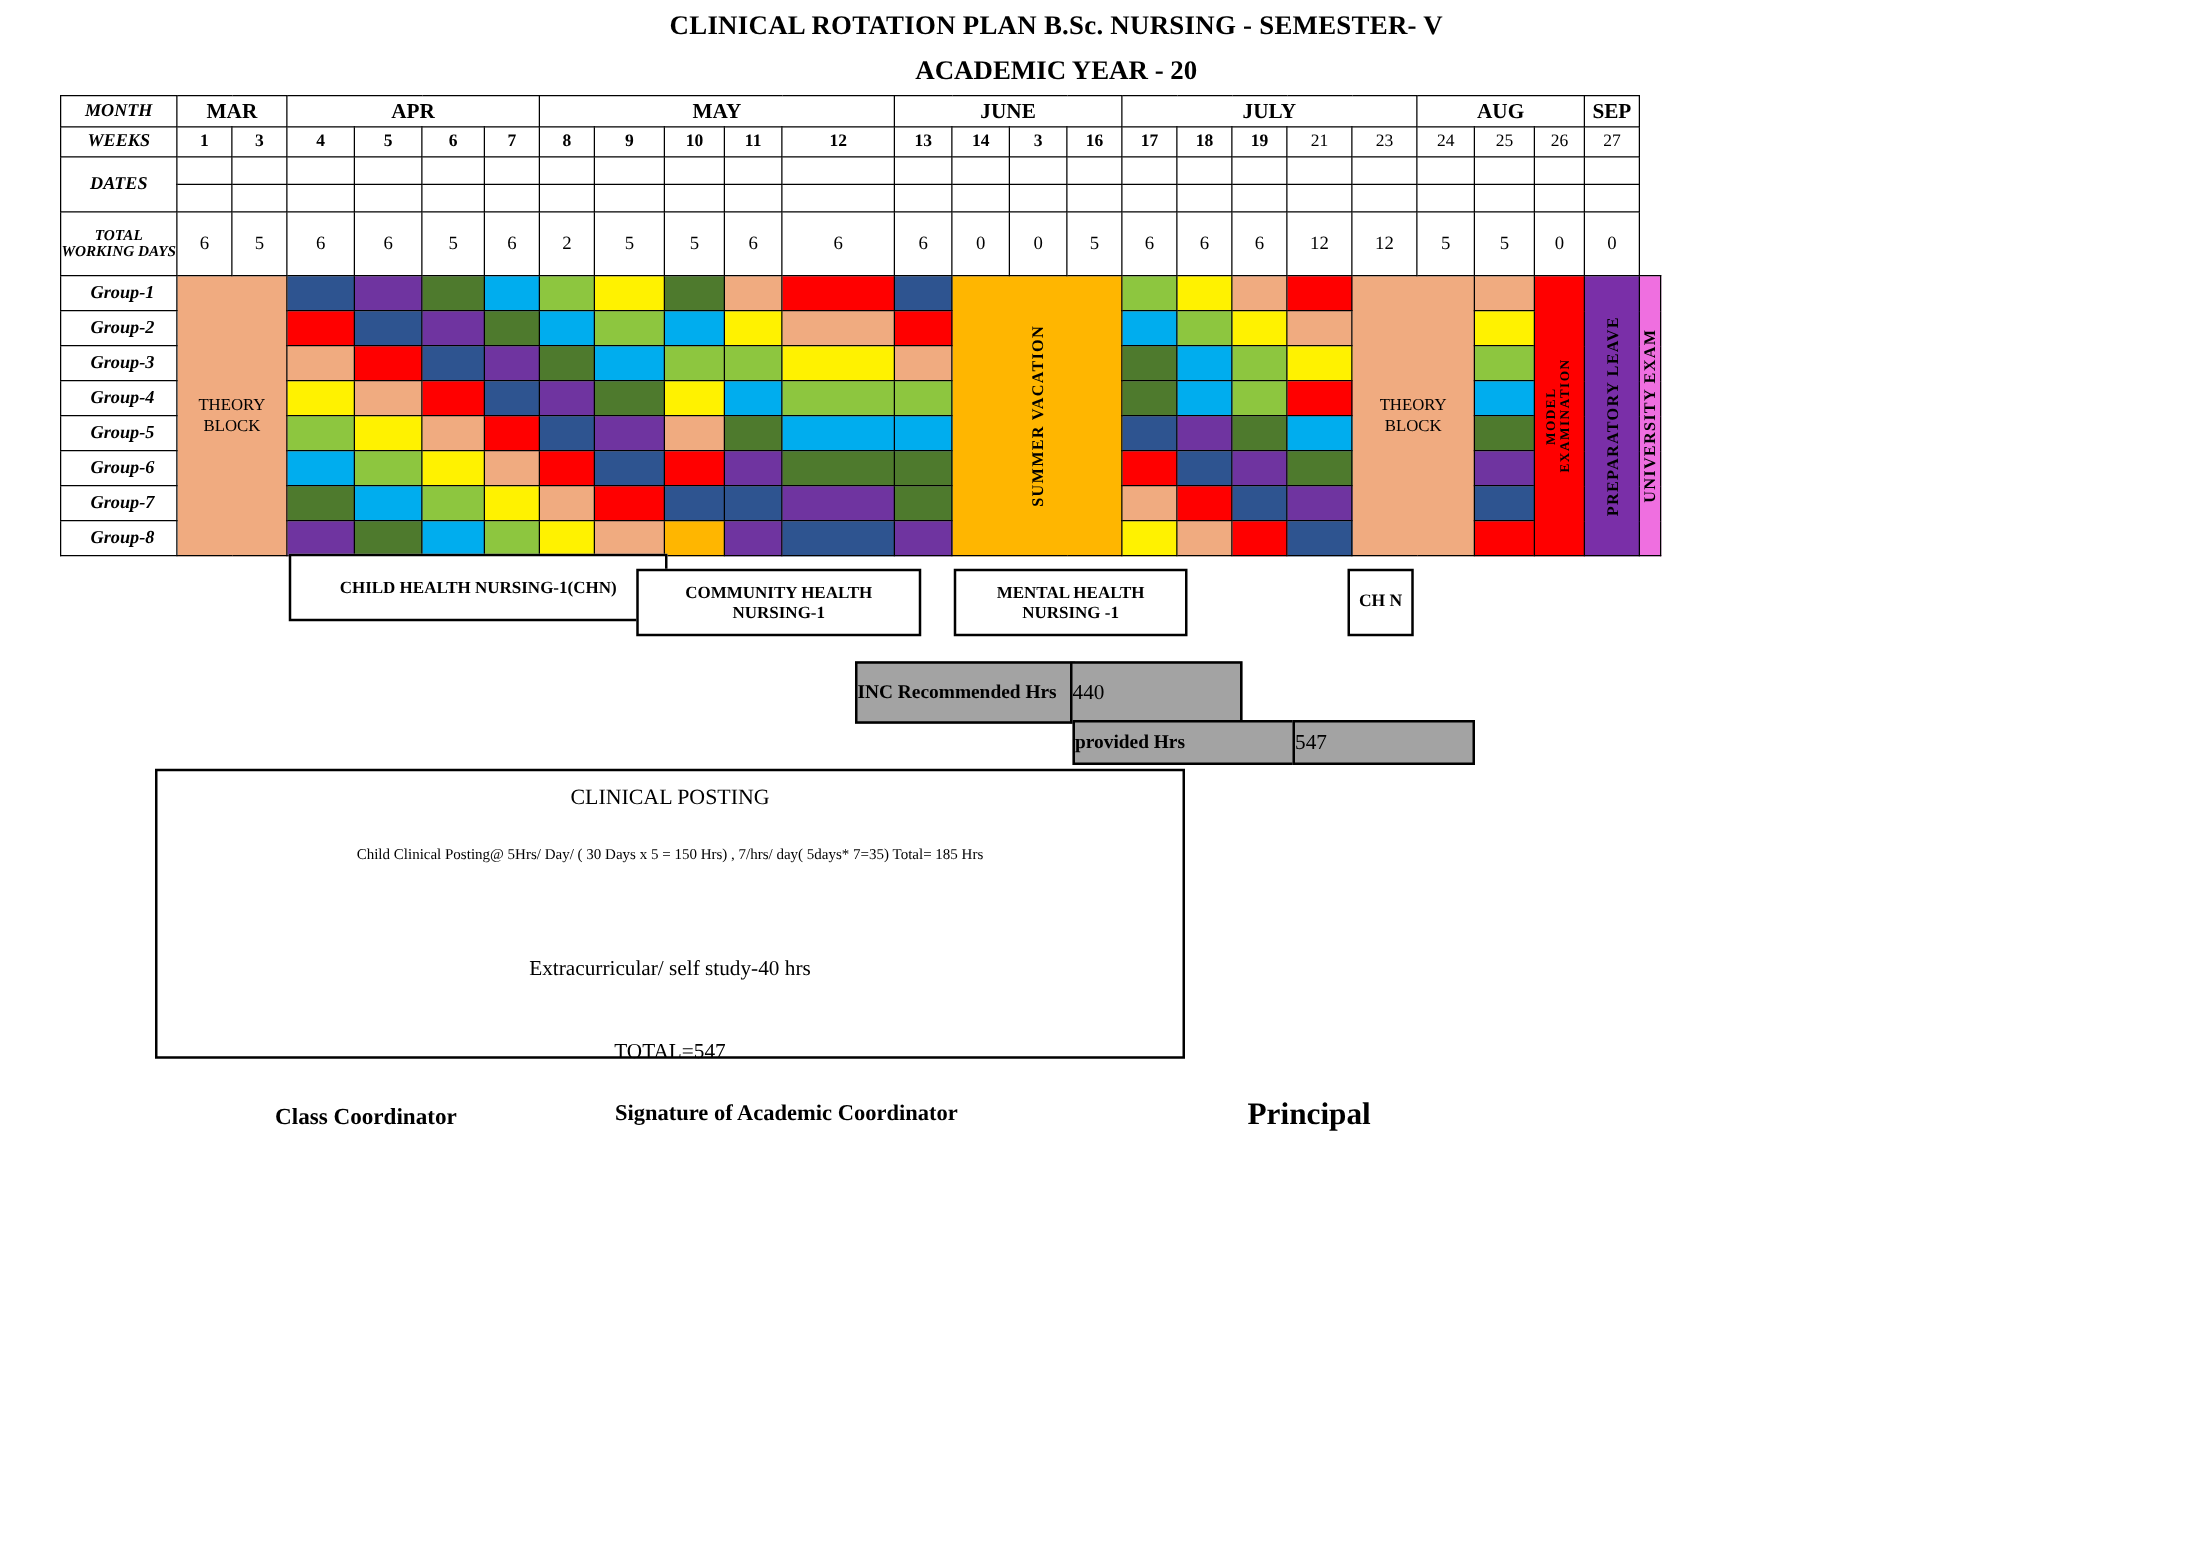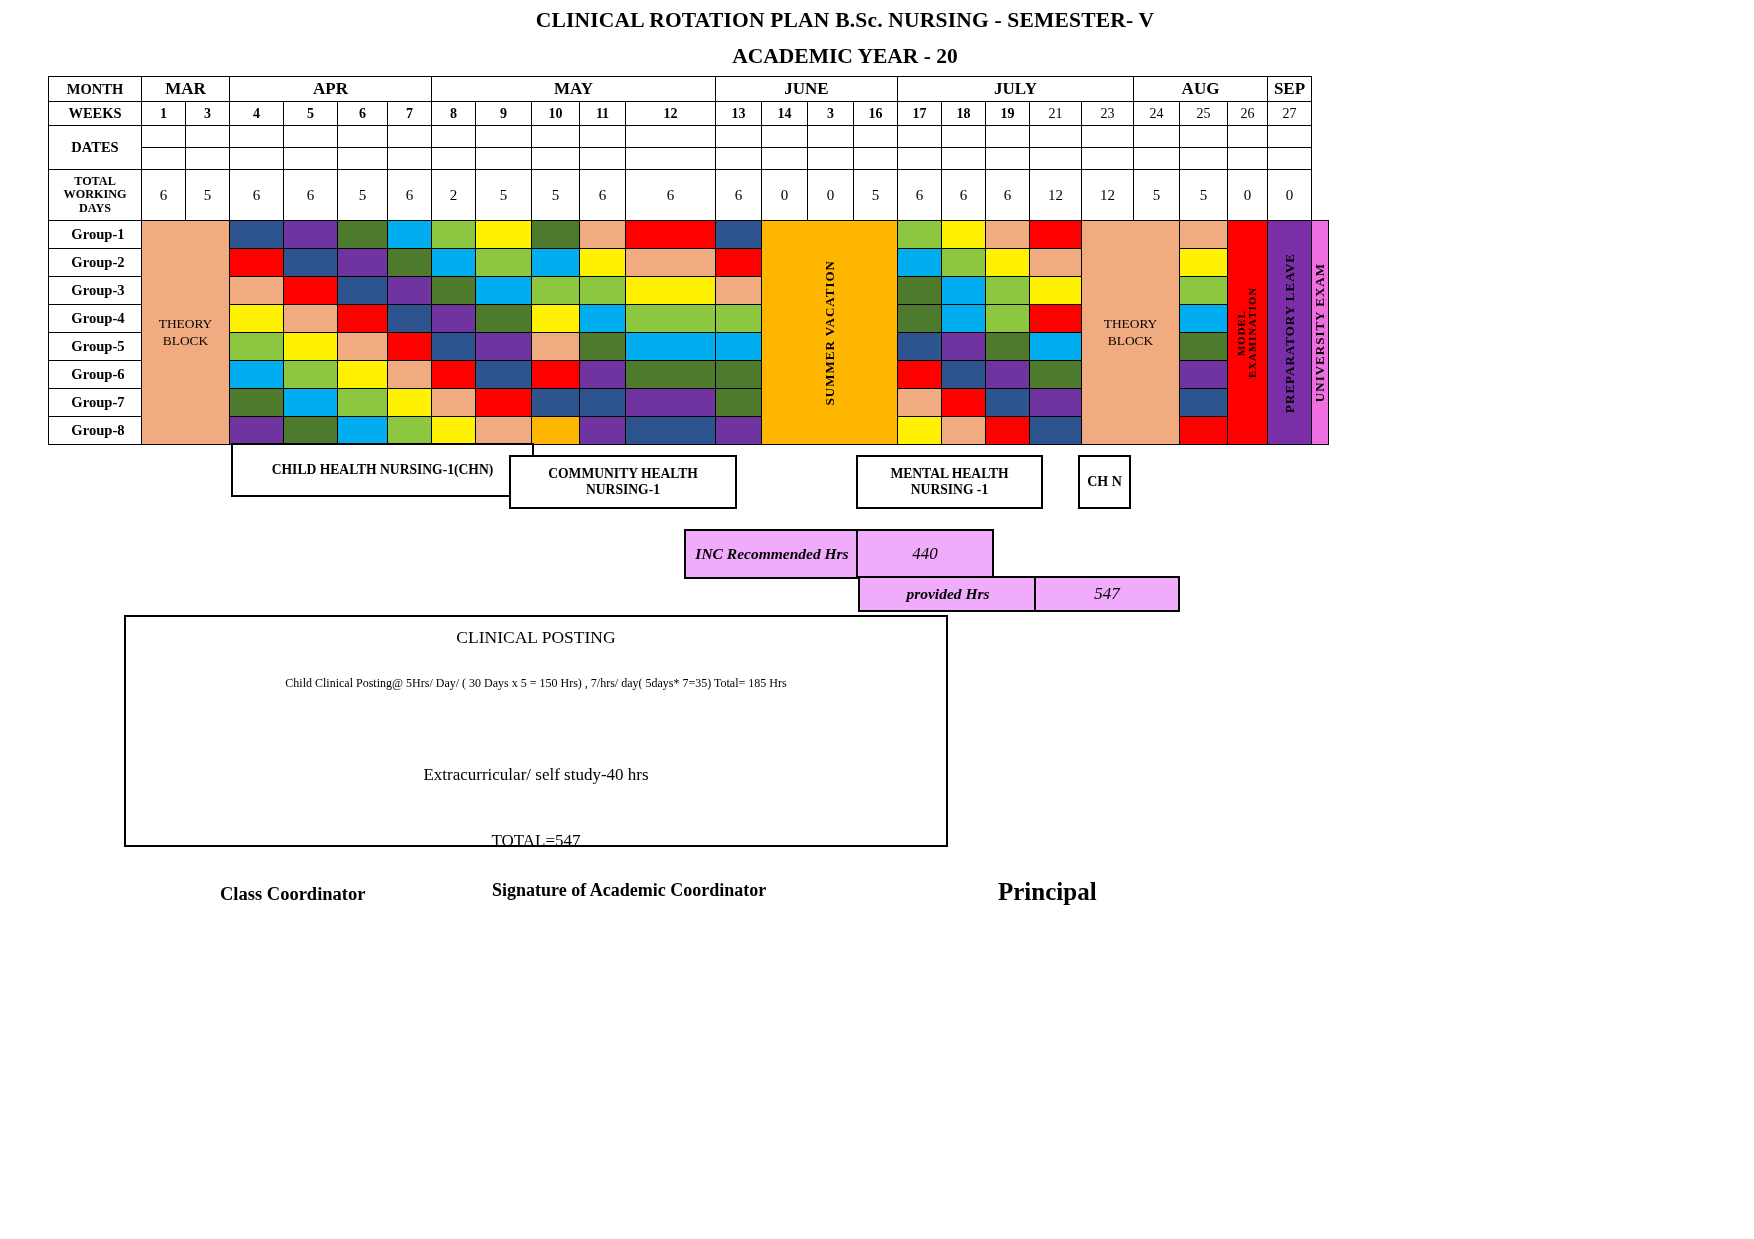--- a/index.html
+++ b/index.html
@@ -10,21 +10,21 @@
   
   .title1{position:absolute;left:0;top:8px;width:1690px;text-align:center;font-weight:bold;font-size:21.5px;letter-spacing:.2px;}
   .title2{position:absolute;left:0;top:44px;width:1690px;text-align:center;font-weight:bold;font-size:21.5px;}
 
   
   .gridwrap{position:absolute;left:48px;top:76px;}
   table.main{border-collapse:collapse;table-layout:fixed;}
   table.main td,table.main th{border:1.6px solid #000;padding:0;text-align:center;vertical-align:middle;
     font-family:"Liberation Serif",serif;background:#fff;}
 
-  .lbl{font-weight:bold;font-size:14.5px;width:86px;}
+  .lbl{font-weight:bold;font-size:14.5px;width:86px;font-style:italic;}
   .lbl.small{font-size:12.2px;line-height:1.08;}
   .mon{font-weight:bold;font-size:17px;height:24px;margin-top:36px;}
   .wk{font-weight:bold;font-size:14px;height:23px;}
   .wk.thin{font-weight:normal;font-size:14px;}
   .dates td{height:21px;}
   .twd td{height:50px;font-size:15px;}
   .grow td{height:27px;}
   .gname{font-weight:bold;font-size:14.6px;text-align:left;padding-left:6px !important;}
 
   .cell{border:1.2px solid #000 !important;}
@@ -36,21 +36,21 @@
 
   .examcols{display:flex;flex-direction:row;height:100%;align-items:stretch;justify-content:center;}
   .examcol{writing-mode:vertical-rl;transform:rotate(180deg);font-size:10.6px;font-weight:bold;
     line-height:1.0;letter-spacing:1.2px;text-align:center;}
 
   
   .subjbox{position:absolute;border:2.4px solid #000;background:#fff;display:flex;align-items:center;
     justify-content:center;text-align:center;font-weight:bold;font-size:13.6px;line-height:1.2;padding:2px;}
 
   
-  .hbox{position:absolute;border:2.4px solid #000;background:#f0abfc;display:flex;align-items:center;justify-content:center;font-style:italic;}
+  .hbox{position:absolute;border:2.4px solid #000;background:#a3a3a3;display:flex;align-items:center;justify-content:flex-start;}
   .hbox.bold{font-weight:bold;font-size:15.5px;}
   .hbox.plain{font-weight:normal;font-size:17px;}
 
   
   .cpbox{position:absolute;left:124px;top:615px;width:820px;height:228px;border:2.6px solid #000;background:#fff;}
   .cp-title{position:absolute;top:10px;left:0;width:100%;text-align:center;font-size:17.5px;}
   .cp-l1{position:absolute;top:59px;left:0;width:100%;text-align:center;font-size:12px;white-space:nowrap;}
   .cp-l2{position:absolute;top:110px;left:0;width:100%;text-align:center;font-size:17px;}
   .cp-l3{position:absolute;top:148px;left:0;width:100%;text-align:center;font-size:17px;}
   .cp-l4{position:absolute;top:181px;left:0;width:100%;text-align:center;font-size:17px;}
@@ -385,21 +385,21 @@
         </tbody>
     </table>
   </div>
 
   <div class="subjbox" style="left:213px;top:443px;width:295px;height:46px;margin-left:18px;">
     <span>CHILD  HEALTH NURSING-1(CHN)</span>
   </div>
   <div class="subjbox" style="left:509px;top:455px;width:220px;height:46px;">
     <span>COMMUNITY HEALTH NURSING-1</span>
   </div>
-  <div class="subjbox" style="left:856px;top:455px;width:179px;height:46px;align-items:center;">
+  <div class="subjbox" style="left:763px;top:455px;width:179px;height:46px;align-items:center;">
     <span>MENTAL HEALTH NURSING -1</span>
   </div>
   <div class="subjbox" style="left:1078px;top:455px;width:45px;height:46px;font-size:14px;">
     <span>CH N</span>
   </div>
 
   <div class="hbox bold" style="left:684px;top:529px;width:172px;height:46px;text-align:center;line-height:1.15;">
     <span>INC Recommended Hrs</span>
   </div>
   <div class="hbox plain" style="left:856px;top:529px;width:134px;height:46px;">

